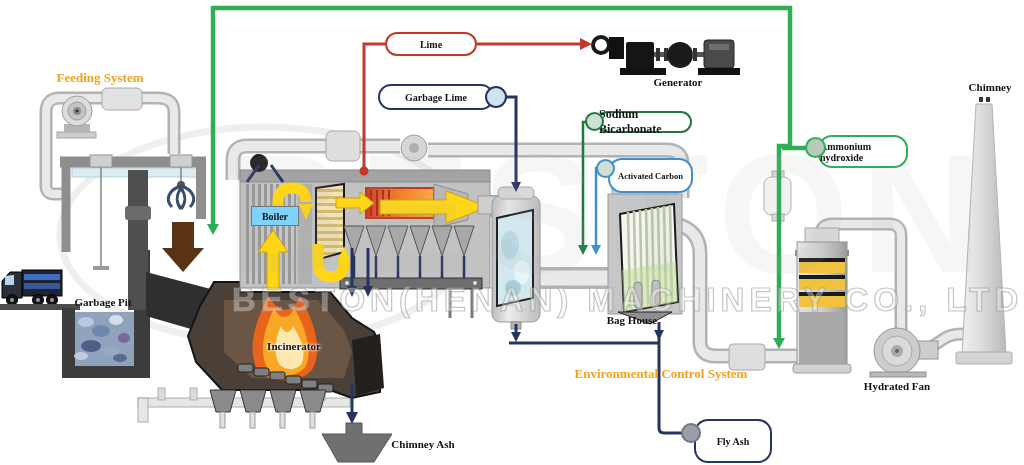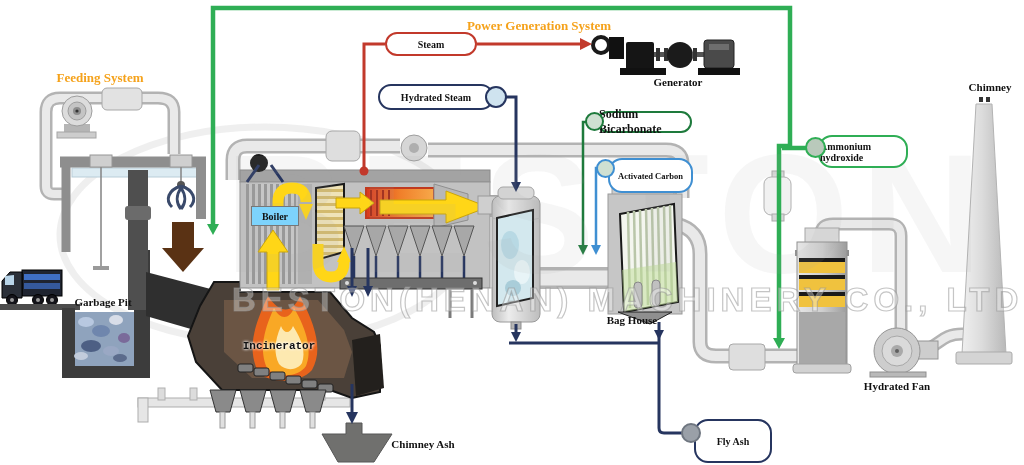--- a/index.html
+++ b/index.html
@@ -355,39 +355,39 @@
     <polygon points="363,286 373,286 368,297" fill="#26355F" stroke="none"></polygon>
     <path d="M352,384 L352,414"></path>
     <polygon points="346,412 358,412 352,424" fill="#26355F" stroke="none"></polygon>
   </g>
 </svg>
 
 <div class="wm" id="wm-logo">BESTON</div>
 <div class="wm" id="wm-company">BESTON(HENAN) MACHINERY CO., LTD.</div>
 
 <div class="lbl sys" style="left:100px;top:70px;">Feeding System</div>
-<div class="lbl sys" style="left:539px;top:18px;">Power Generation System</div>
+<div class="lbl sys" style="left:661px;top:366px;">Environmental Control System</div>
 
 <div class="lbl eq" style="left:103px;top:296px;">Garbage Pit</div>
 <div class="lbl eq" id="boiler-label" style="left:251px;top:206px;">Boiler</div>
-<div class="lbl eq" id="incinerator-label" style="left:279px;top:340px;font-family:Liberation Mono, monospace;">Incinerator</div>
+<div class="lbl eq" id="incinerator-label" style="left:294px;top:340px;">Incinerator</div>
 <div class="lbl eq" style="left:678px;top:76px;">Generator</div>
 <div class="lbl eq" style="left:632px;top:314px;">Bag House</div>
 <div class="lbl eq" style="left:990px;top:81px;">Chimney</div>
 <div class="lbl eq" style="left:897px;top:380px;">Hydrated Fan</div>
 <div class="lbl eq" style="left:423px;top:438px;">Chimney Ash</div>
 
 <div class="cap">
   <div class="pill" style="left:385px;top:32px;width:92px;height:24px;border:2.5px solid #C2392B;font-size:10px;">
-    <span>Steam</span>
+    <span>Lime</span>
   </div>
 </div>
 <div class="cap">
   <div class="pill" style="left:378px;top:84px;width:116px;height:26px;border:2.5px solid #26355F;font-size:10px;">
-    <span>Hydrated Steam</span>
+    <span>Garbage Lime</span>
   </div>
   <div class="dot" style="left:485px;top:86px;width:22px;height:22px;border:2.5px solid #26355F;background:#cfe3ef;"></div>
 </div>
 <div class="cap">
   <div class="pill" style="left:597px;top:111px;width:95px;height:22px;border:2px solid #1E7A3C;font-size:12px;">
     <span>Sodium Bicarbonate</span>
   </div>
   <div class="dot" style="left:585px;top:112px;width:19px;height:19px;border:2px solid #1E7A3C;background:#cfe0d2;"></div>
 </div>
 <div class="cap">

